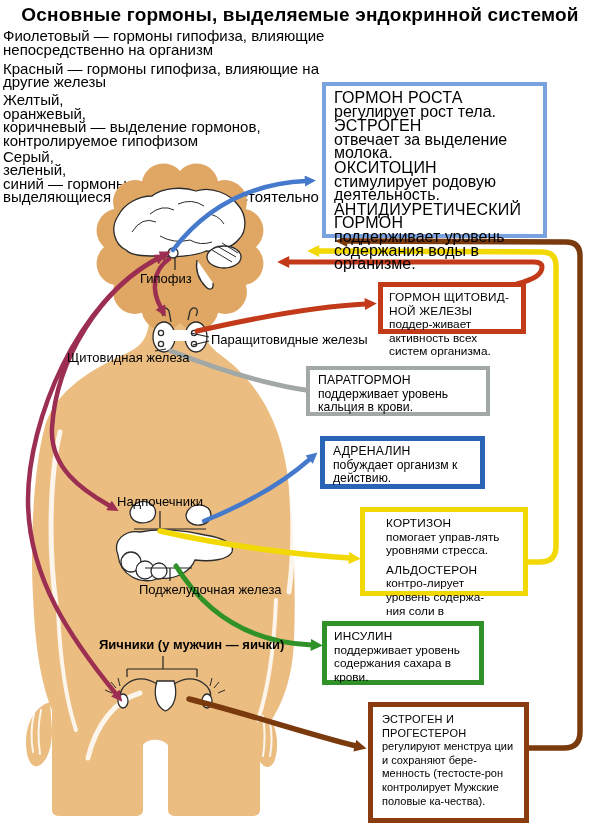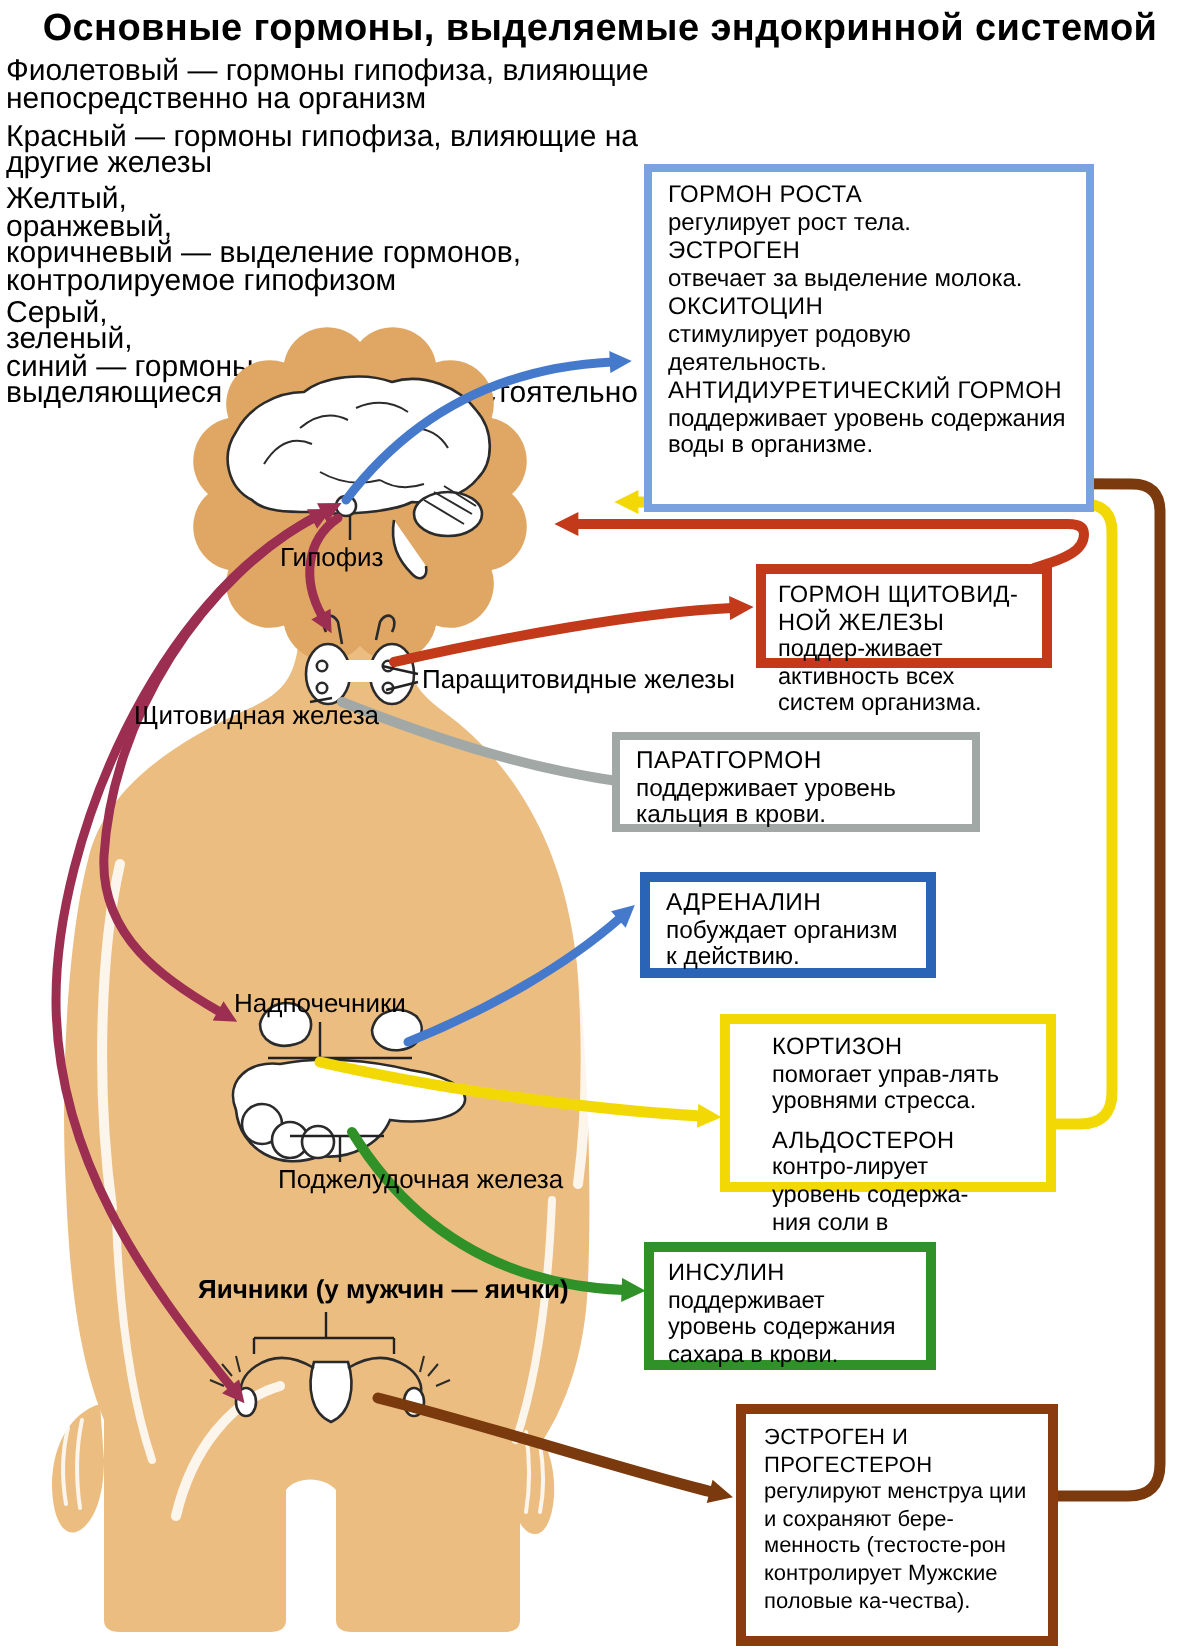--- a/index.html
+++ b/index.html
@@ -10,28 +10,28 @@
   .legend{position:absolute;left:3px;top:29px;width:330px;font-size:15px;line-height:13.5px;}
   .legend div{margin:0;}
   .legend .lg2{margin-top:5.5px;}
   .legend .lg3{margin-top:4.5px;}
   .legend .lg7{margin-top:2.5px;}
   svg.art{position:absolute;left:0;top:0;z-index:1;}
   .hbox{position:absolute;background:#fff;box-sizing:border-box;z-index:2;
         font-size:12.2px;line-height:13.6px;}
   .hbox p{margin:0;}
   .hname{letter-spacing:.2px;}
-  .b-pit{left:322px;top:82px;width:225px;height:174px;border:4px solid #7aa2de;padding:5px 8px;font-size:12px;}
+  .b-pit{left:322px;top:82px;width:225px;height:156px;border:4px solid #7aa2de;padding:5px 8px;font-size:16px;}
   .b-pit .ent{margin-bottom:1px;}
   .b-thy{left:378px;top:282px;width:148px;height:52px;border:5px solid #c23a1a;padding:4px 6px;font-size:11.8px;}
   .b-par{left:306px;top:366px;width:184px;height:50px;border:4px solid #a2a8a6;padding:4px 8px;}
-  .b-adr{left:320px;top:436px;width:148px;height:53px;border:5px solid #2a64b6;padding:4px 8px;}
+  .b-adr{left:320px;top:436px;width:165px;height:53px;border:5px solid #2a64b6;padding:4px 8px;}
   .b-cor{left:360px;top:507px;width:168px;height:89px;border:5px solid #f2d906;padding:5px 21px;font-size:11.8px;}
   .b-cor .e2{margin-top:6px;}
-  .b-ins{left:322px;top:621px;width:146px;height:64px;border:5px solid #2f9128;padding:4px 7px;font-size:11.8px;}
+  .b-ins{left:322px;top:621px;width:162px;height:64px;border:5px solid #2f9128;padding:4px 7px;font-size:11.8px;}
   .b-est{left:368px;top:702px;width:161px;height:121px;border:5px solid #8a3b10;padding:6px 9px;font-size:11px;}
   .olabel{position:absolute;font-size:13px;z-index:2;white-space:nowrap;}
   .l-pituitary{left:140px;top:271px;}
   .l-parathyroid{left:211px;top:332px;}
   .l-thyroid{left:67px;top:350px;}
   .l-adrenals{left:117px;top:494px;}
   .l-pancreas{left:139px;top:582px;}
   .l-gonads{left:99px;top:637px;font-weight:bold;}
 </style>
 </head>

